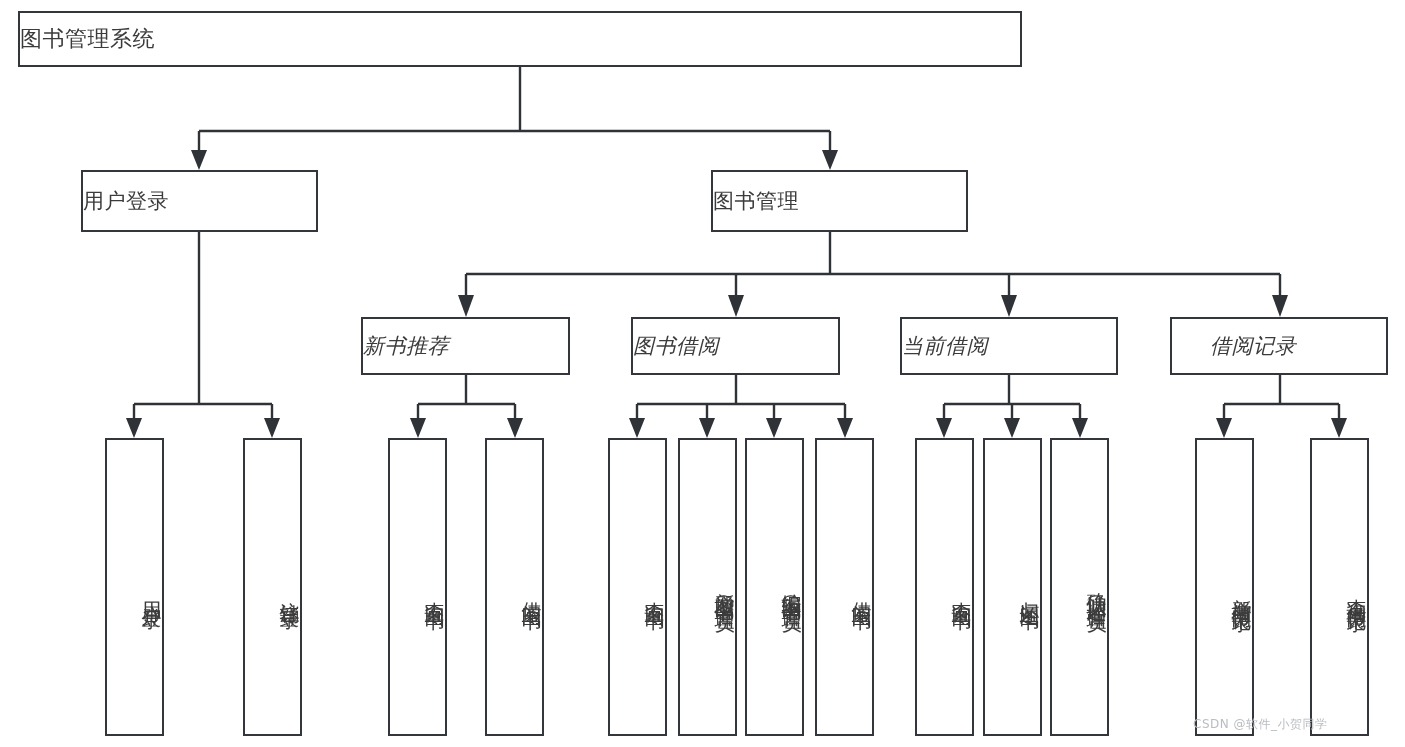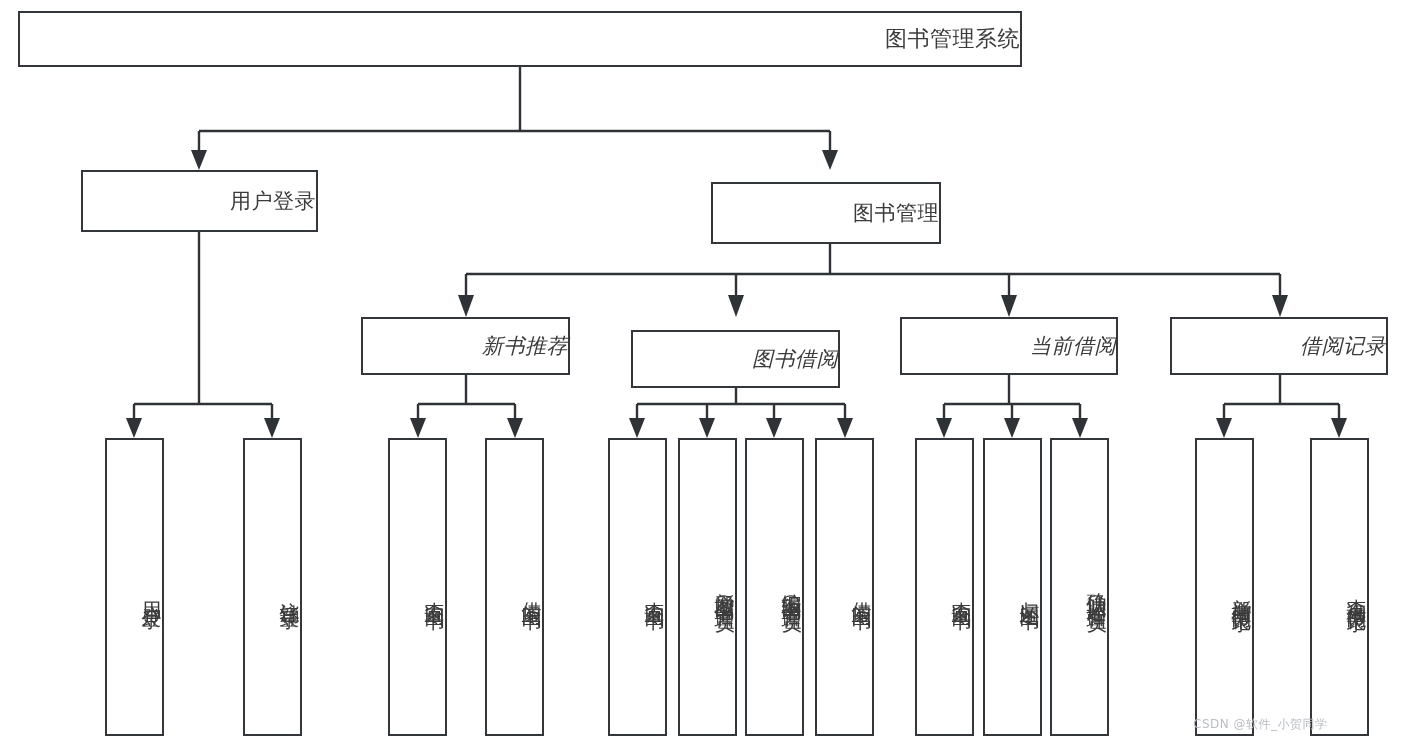--- a/index.html
+++ b/index.html
@@ -17,21 +17,21 @@
     background: #ffffff;
     overflow: hidden;
   }
   .node {
     position: absolute;
     box-sizing: border-box;
     background: #ffffff;
     border: 2px solid #33363b;
     display: flex;
     align-items: center;
-    justify-content: flex-end;
+    justify-content: flex-start;
     color: #3b3b3b;
     font-size: 21px;
     line-height: 1.28;
     letter-spacing: 0.5px;
     text-align: center;
   }
   .node.level-root { font-size: 22px; }
   .node.level-2 { font-size: 21px; }
   .node.level-3 { font-size: 21px; font-style: italic; }
   .node.leaf {
@@ -138,28 +138,28 @@
     <polygon points="1331,418 1347,418 1339,438"></polygon>
   </svg>
 
   <div class="node level-root" style="left:18px; top:11px; width:1004px; height:56px;">
     <span>图书管理系统</span>
   </div>
 
   <div class="node level-2" style="left:81px; top:170px; width:237px; height:62px;">
     <span>用户登录</span>
   </div>
-  <div class="node level-2" style="left:711px; top:182px; width:230px; height:62px;">
+  <div class="node level-2" style="left:711px; top:170px; width:257px; height:62px;">
     <span>图书管理</span>
   </div>
 
   <div class="node level-3" style="left:361px; top:317px; width:209px; height:58px;">
     <span>新书推荐</span>
   </div>
-  <div class="node level-3" style="left:631px; top:317px; width:209px; height:58px;margin-top:13px;">
+  <div class="node level-3" style="left:631px; top:317px; width:209px; height:58px;">
     <span>图书借阅</span>
   </div>
   <div class="node level-3" style="left:900px; top:317px; width:218px; height:58px;">
     <span>当前借阅</span>
   </div>
   <div class="node level-3" style="left:1170px; top:317px; width:218px; height:58px;padding-left:38px;">
     <span>借阅记录</span>
   </div>
 
   <div class="node leaf" style="left:105px; top:438px; width:59px; height:298px;">

